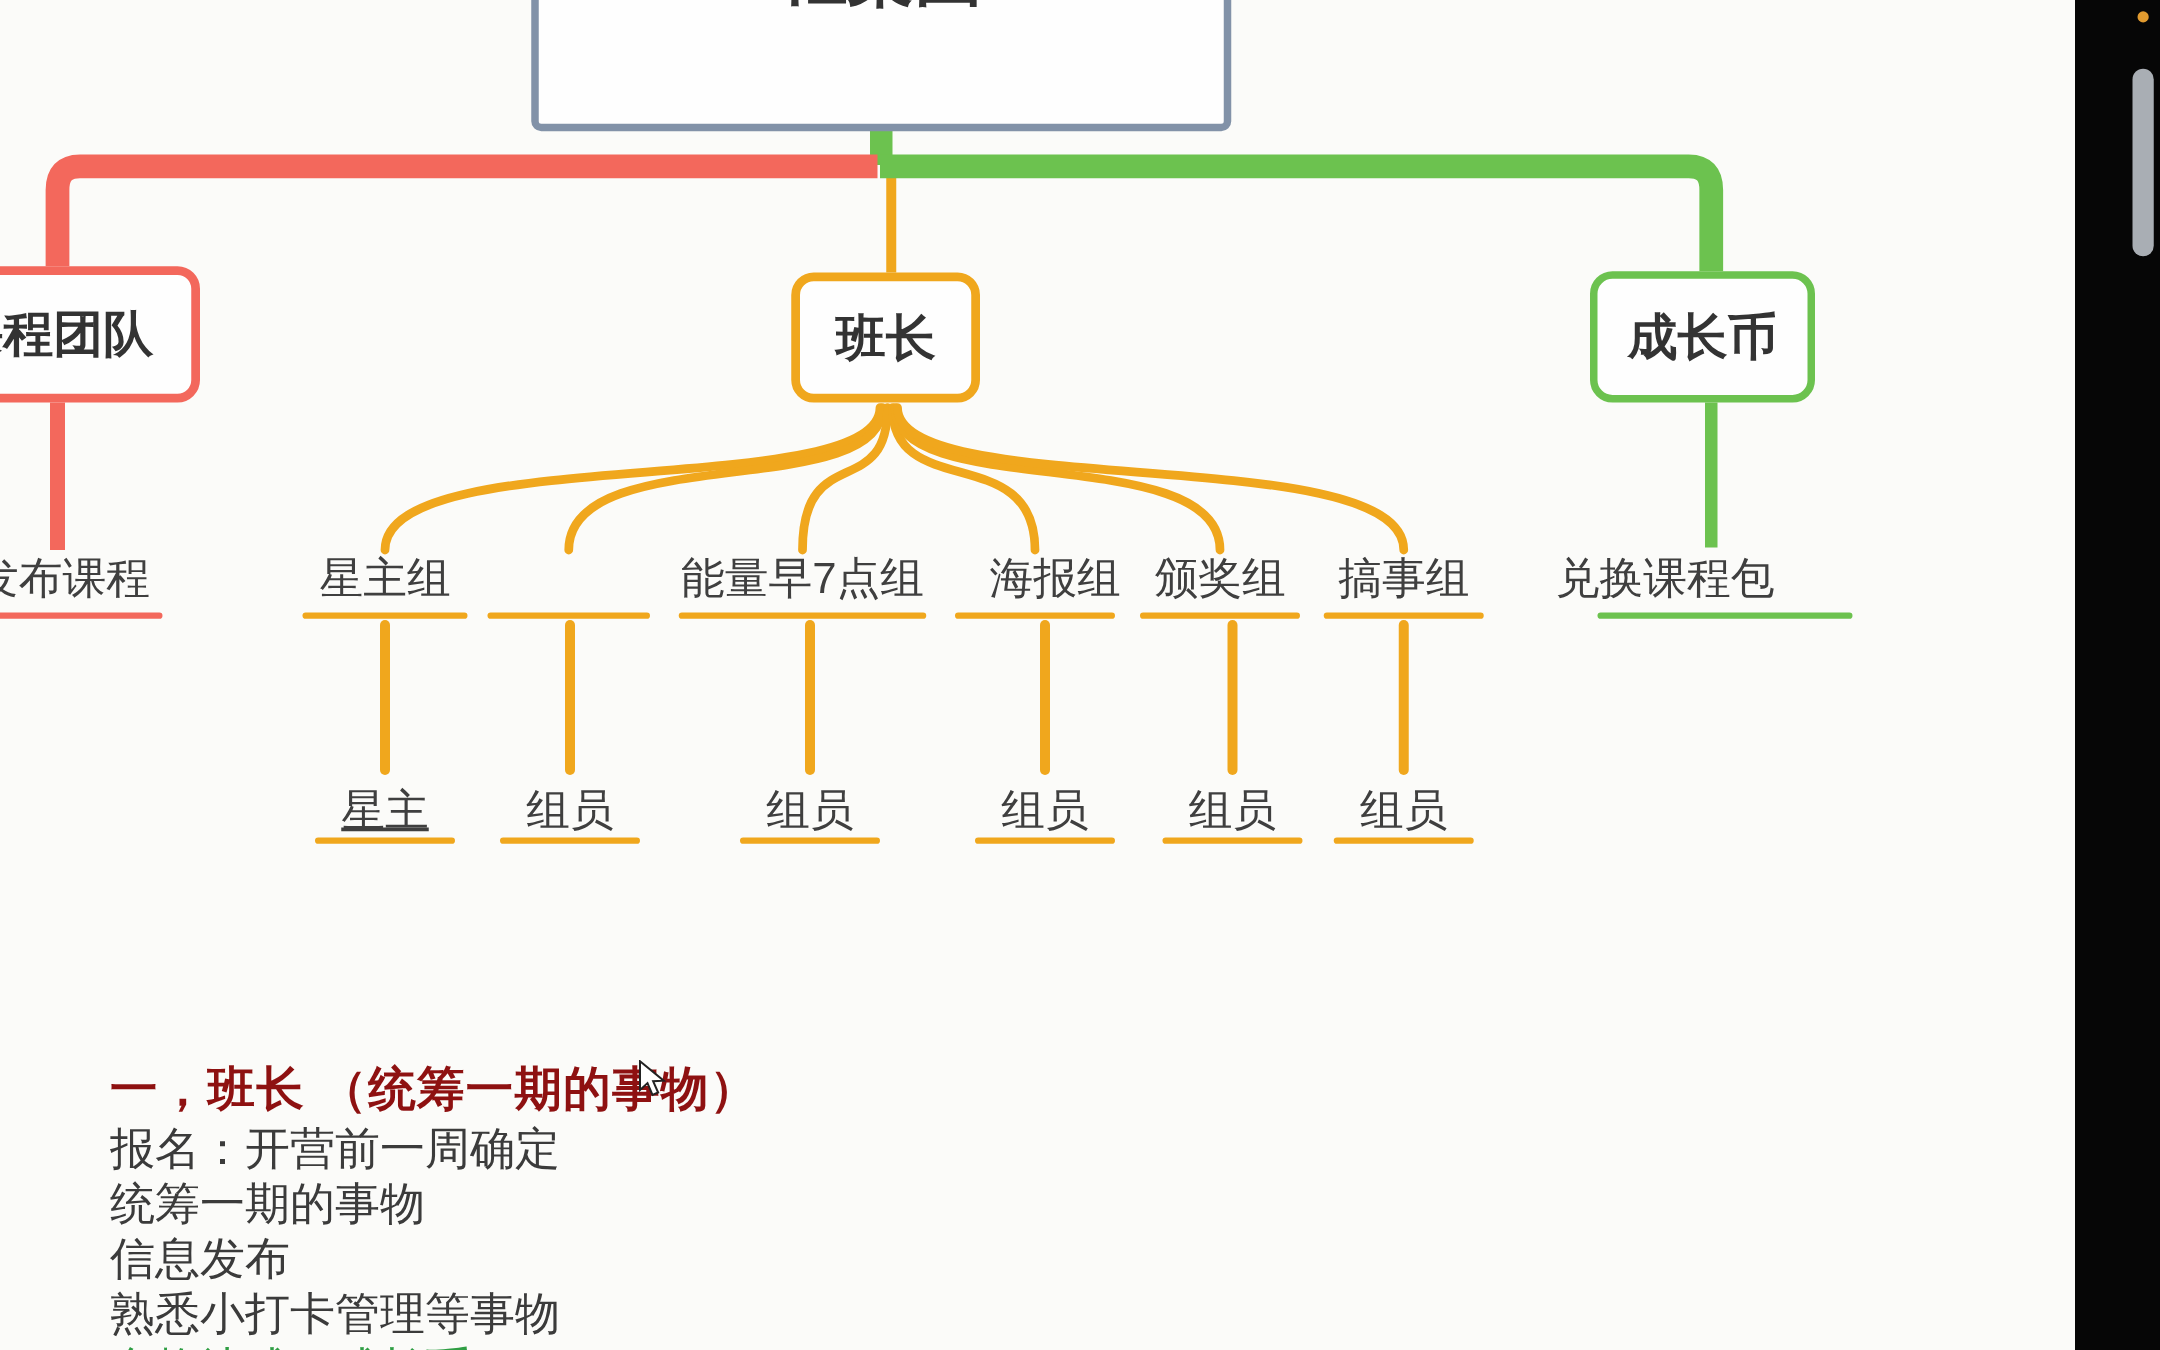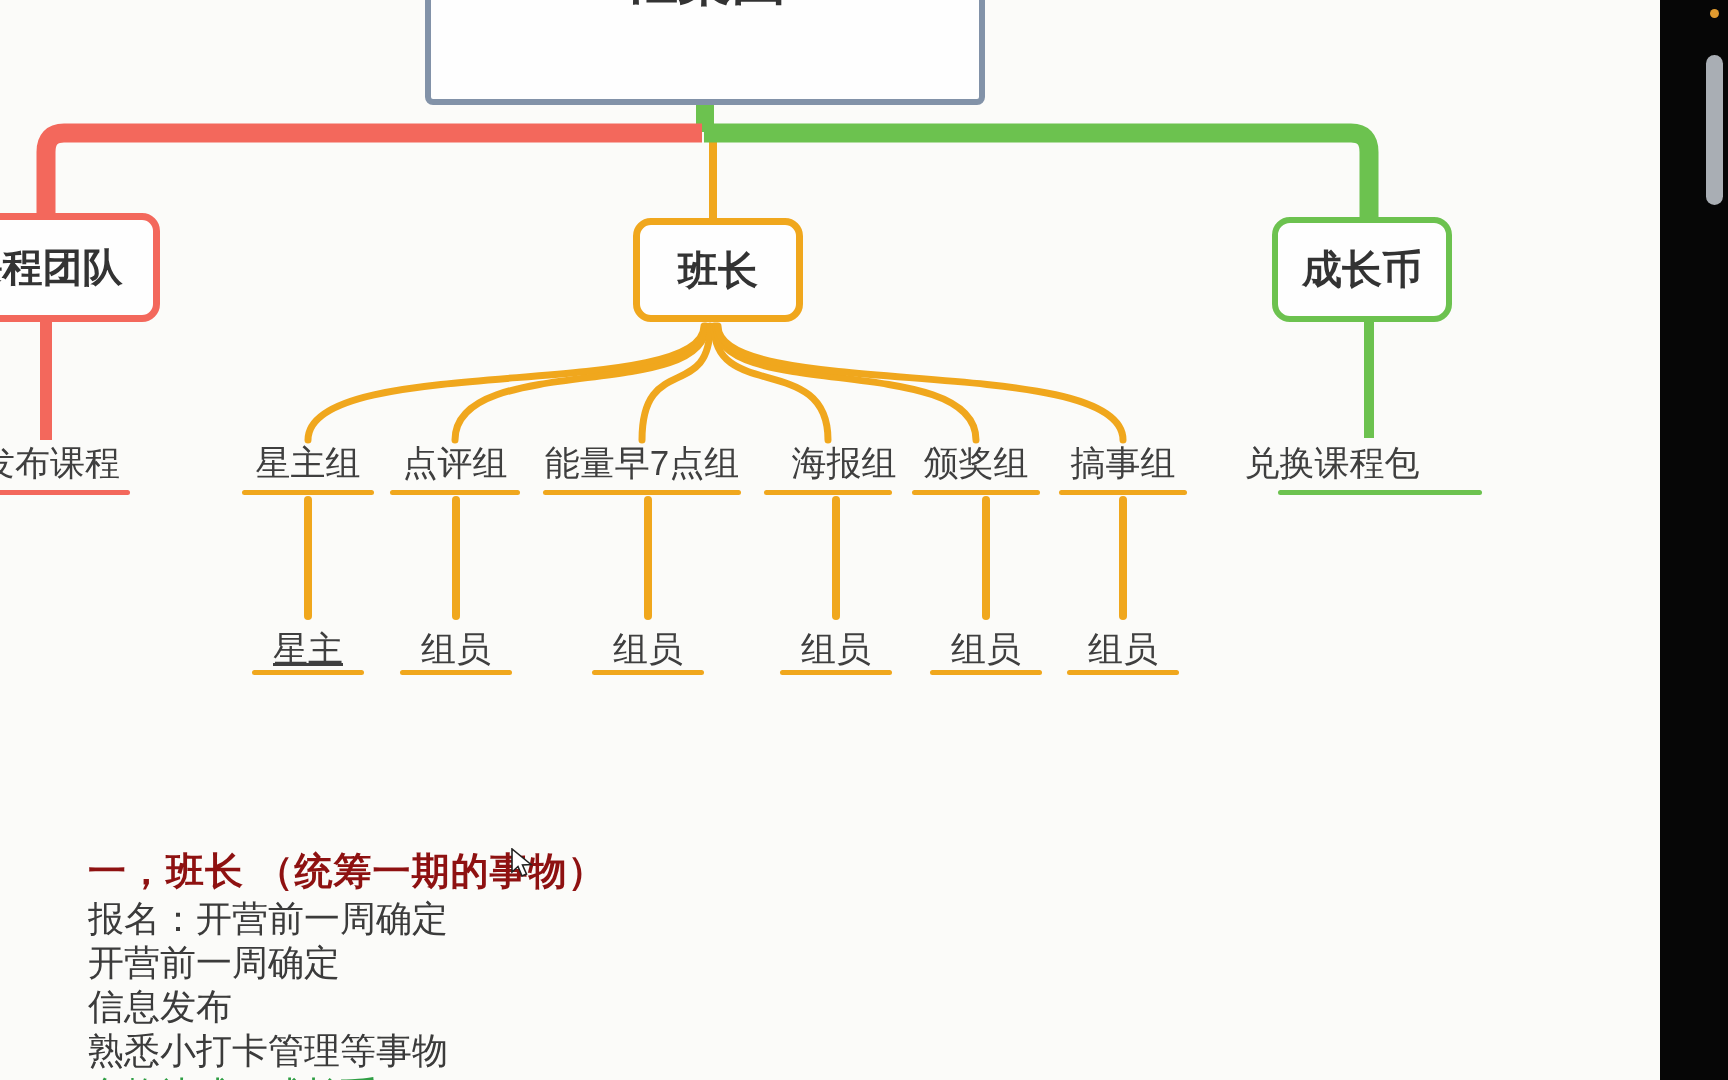--- a/index.html
+++ b/index.html
@@ -14,21 +14,21 @@
   .node{
     position:absolute;background:#fefefe;display:flex;align-items:center;justify-content:center;
     border-radius:18px;box-sizing:border-box;font-weight:600;color:#333;
   }
   .node-root{
     left:425px;top:-70px;width:560px;height:175px;
     border:6px solid #8292a8;border-radius:8px;
     font-size:54px;font-weight:700;align-items:flex-start;padding-top:8px;
   }
   .node-course{left:-75px;top:213px;width:235px;height:109px;border:7px solid #f3685c;font-size:40px;}
-  .node-monitor{left:633px;top:218px;width:170px;height:104px;border:7px solid #f0a71d;font-size:40px;}
+  .node-monitor{left:633px;top:218px;width:151px;height:104px;border:7px solid #f0a71d;font-size:40px;}
   .node-coin{left:1272px;top:217px;width:180px;height:105px;border:6px solid #6cc24f;font-size:40px;}
   
   .leaf{
     position:absolute;width:300px;text-align:center;font-size:35px;color:#3f3f3f;line-height:38px;
   }
   .row2{top:444px;}
   .row3{top:630px;}
   .uline{position:absolute;height:5px;border-radius:3px;background:#f0a71d;}
   .uline.red{background:#f3685c;}
   .uline.green{background:#6cc24f;}
@@ -91,21 +91,20 @@
     <span>班长</span>
   </div>
   <div class="node node-coin">
     <span>成长币</span>
   </div>
 
   <div class="leaf row2" style="left:-100px;">发布课程</div>
   <div class="uline red u2" style="left:-12px;width:142px;"></div>
 
   <div class="leaf row2" style="left:158px;">星主组</div>
-  <div class="leaf row2" style="left:305px;">点评组</div>
   <div class="leaf row2" style="left:492px;">能量早7点组</div>
   <div class="leaf row2" style="left:694px;">海报组</div>
   <div class="leaf row2" style="left:973px;">搞事组</div>
   <div class="leaf row2" style="left:826px;">颁奖组</div>
   <div class="uline u2" style="left:242px;width:132px;"></div>
   <div class="uline u2" style="left:390px;width:130px;"></div>
   <div class="uline u2" style="left:543px;width:198px;"></div>
   <div class="uline u2" style="left:764px;width:128px;"></div>
   <div class="uline u2" style="left:912px;width:128px;"></div>
   <div class="uline u2" style="left:1059px;width:128px;"></div>
@@ -122,21 +121,21 @@
   <div class="uline u3" style="left:252px;width:112px;"></div>
   <div class="uline u3" style="left:400px;width:112px;"></div>
   <div class="uline u3" style="left:592px;width:112px;"></div>
   <div class="uline u3" style="left:780px;width:112px;"></div>
   <div class="uline u3" style="left:930px;width:112px;"></div>
   <div class="uline u3" style="left:1067px;width:112px;"></div>
 
   <div class="notes">
     <div class="notes-heading">一，班长 （统筹一期的事物）</div>
     <div class="notes-line">报名：开营前一周确定</div>
-    <div class="notes-line">开营前一周确定</div>
+    <div class="notes-line">统筹一期的事物</div>
     <div class="notes-line">信息发布</div>
     <div class="notes-line">熟悉小打卡管理等事物</div>
     <div class="notes-line green">合格达成，成长币500</div>
   </div>
 
   <svg class="cursor" width="30" height="34" viewBox="0 0 30 34">
     <path d="M4 1 L4 24 L10 18.5 L14 28 L18.5 26 L14.5 17 L23 16.5 Z" fill="#ffffff" stroke="#222" stroke-width="1.6"></path>
   </svg>
 
   <div class="right-strip"></div>

